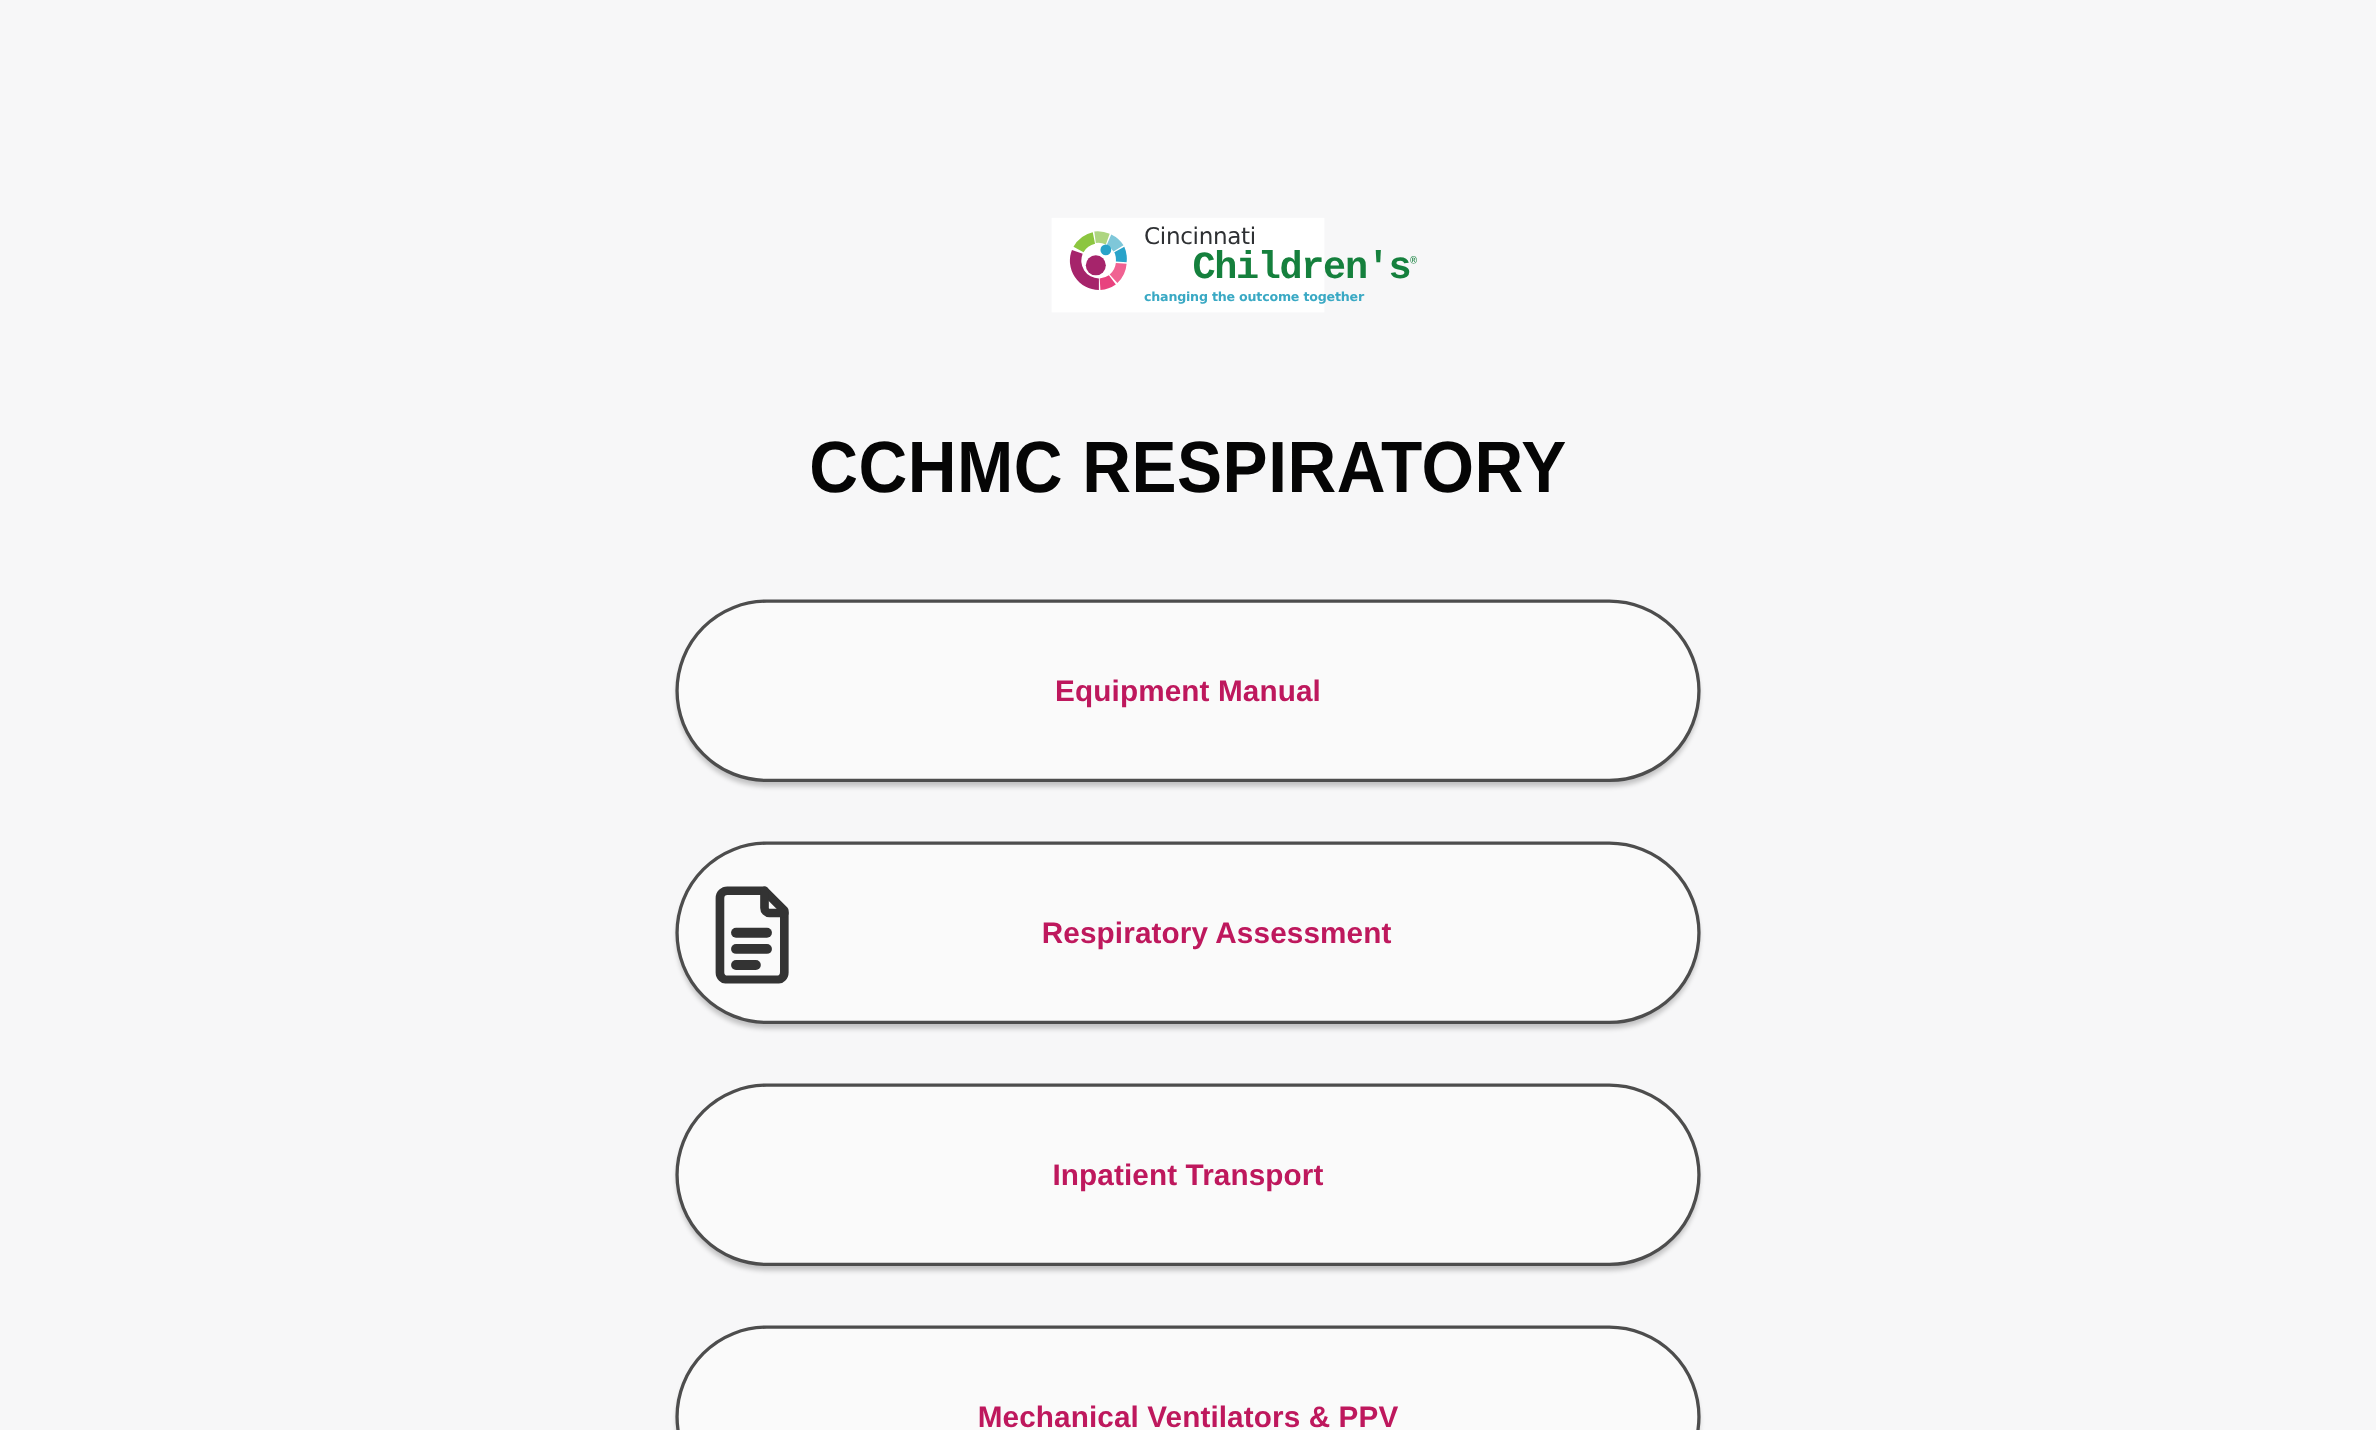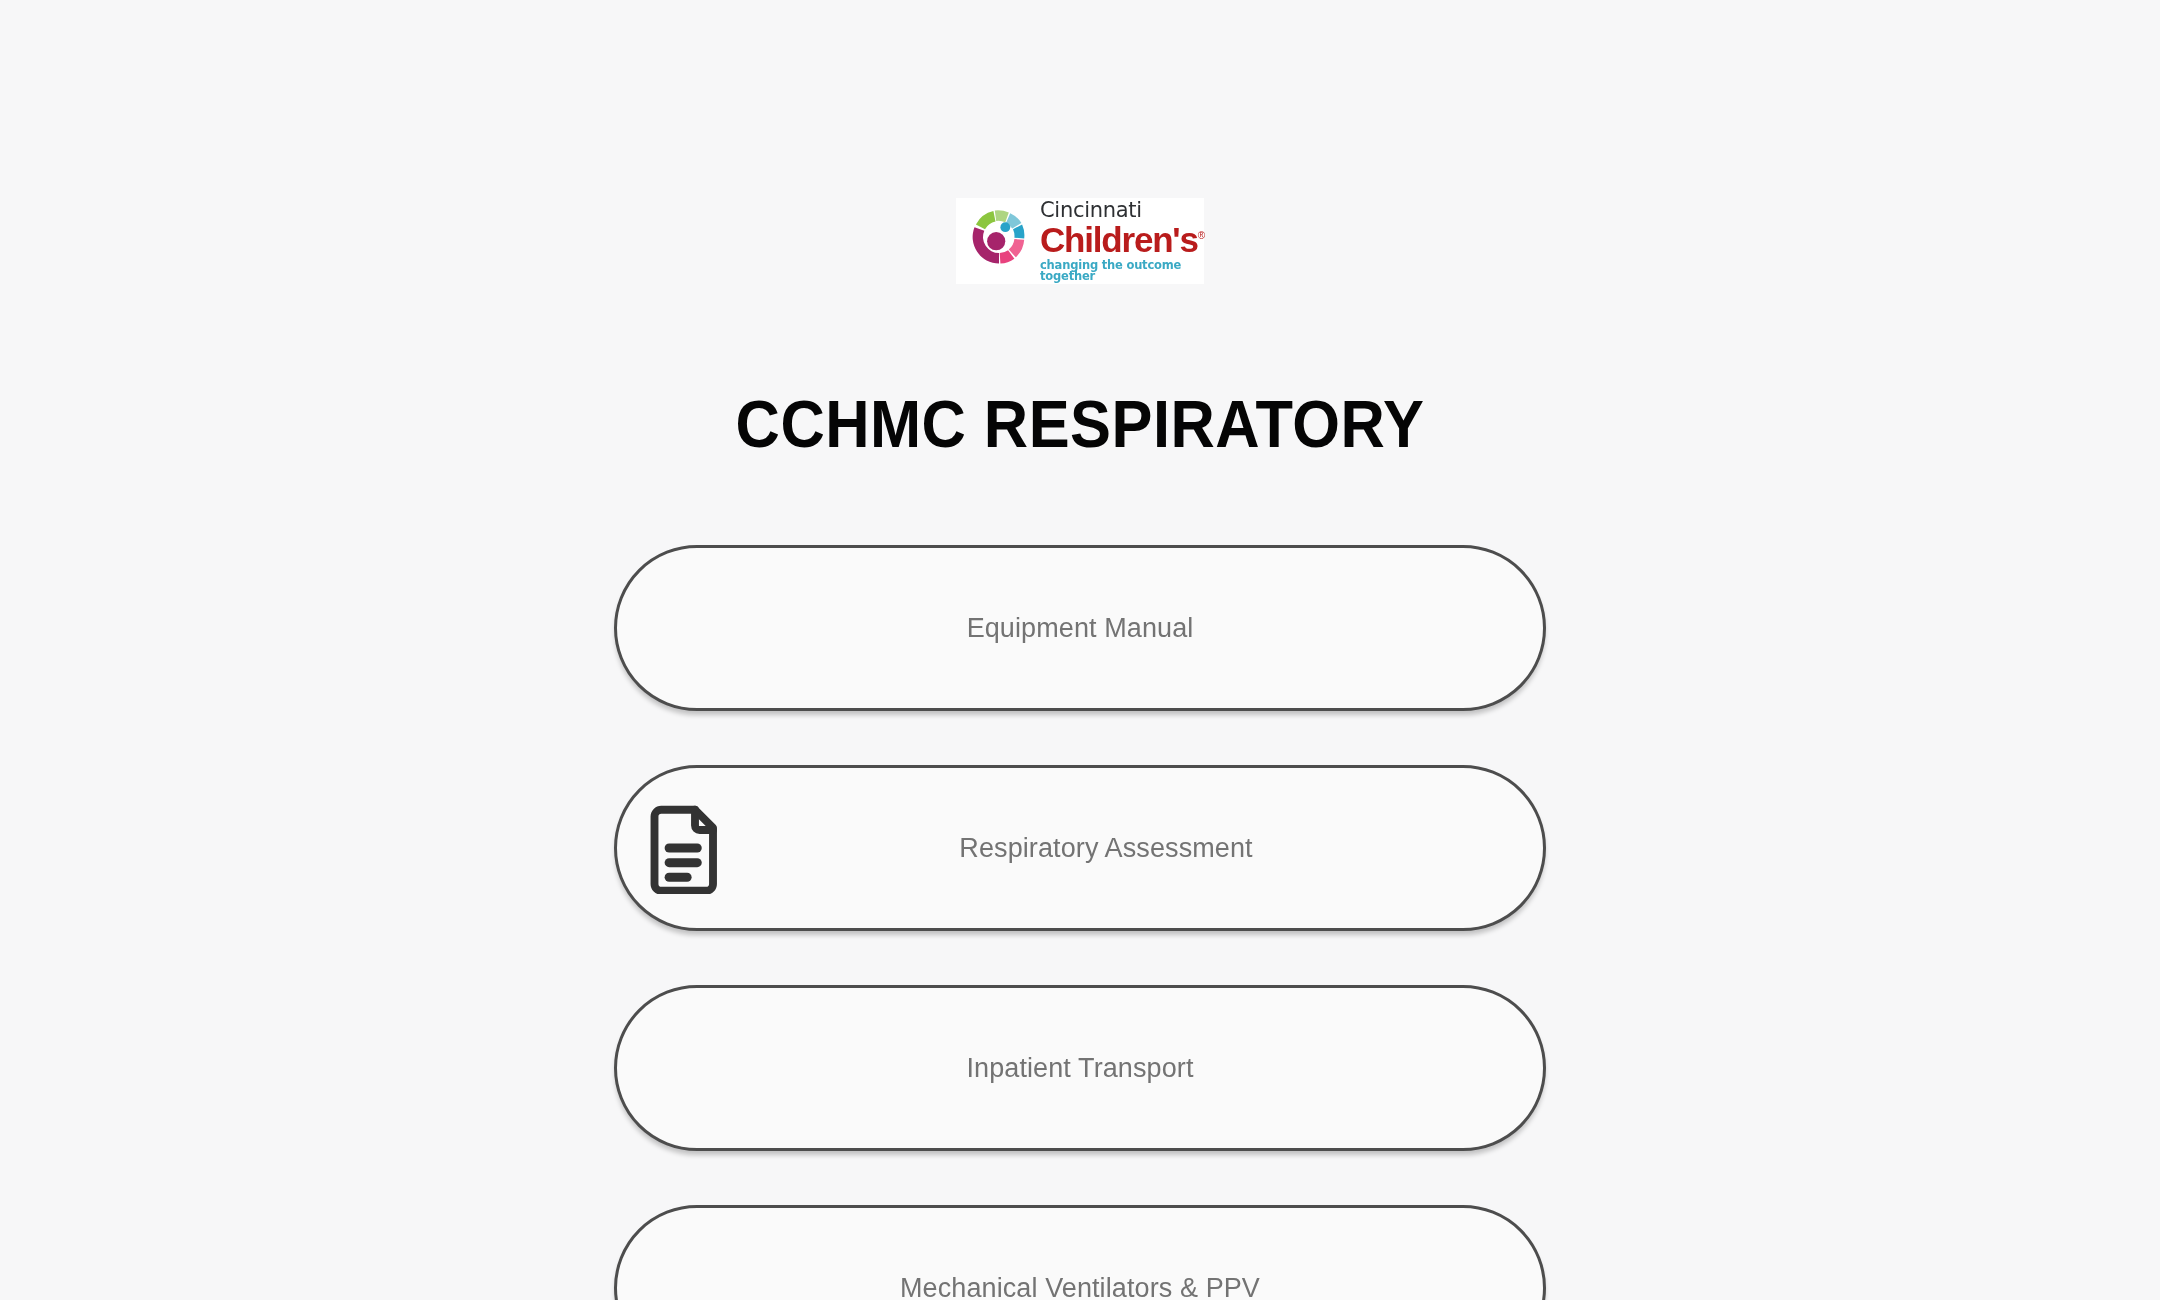--- a/index.html
+++ b/index.html
@@ -52,27 +52,28 @@
   }
 
   .logo-line1 {
     font-family: "DejaVu Sans", sans-serif;
     font-size: 21px;
     color: #2e3033;
     letter-spacing: -0.3px;
   }
 
   .logo-line2 {
-    font-family: Liberation Sans, sans-serif;
+    font-family: Liberation Mono, monospace;
     font-size: 35px;
     font-weight: bold;
-    color: #b91c1c;
+    color: #15803d;
     letter-spacing: -1.2px;
     margin-top: 1px;
     position: relative;
+    margin-left: 44px;
   }
 
   .logo-reg {
     font-size: 10px;
     vertical-align: super;
     font-weight: normal;
   }
 
   .logo-tagline {
     font-family: "DejaVu Sans", sans-serif;
@@ -131,22 +132,22 @@
     transform: translateY(-50%);
     width: 78px;
     height: 100px;
     display: flex;
     align-items: center;
     justify-content: center;
   }
 
   .menu-button .btn-label {
     font-size: 27px;
-    font-weight: normal;
-    color: #737373;
+    font-weight: bold;
+    color: #be185d;
     letter-spacing: 0.1px;
   }
 
   .menu-button.has-icon .btn-label {
     transform: translateX(26px);
   }
 </style>
 </head>
 <body>
 

